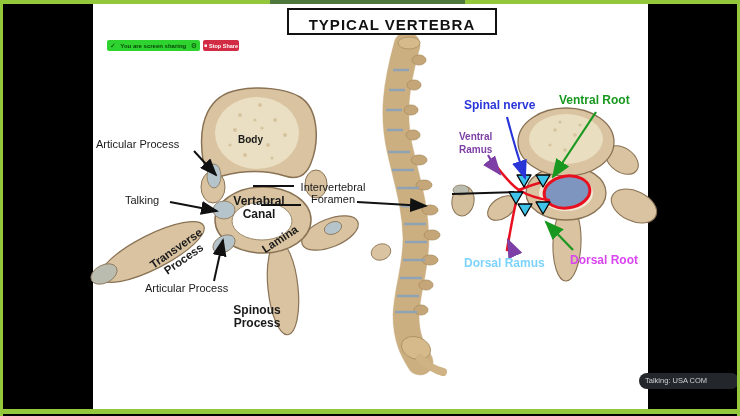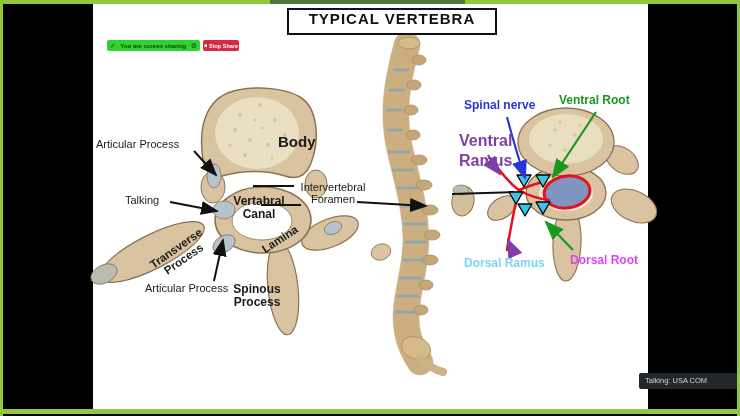--- a/index.html
+++ b/index.html
@@ -8,40 +8,40 @@
   .edge{position:absolute;background:#93c83d;}
   .edge.top{left:0;top:0;width:740px;height:4px;}
   .edge.left{left:0;top:0;width:3px;height:416px;}
   .edge.right{left:737px;top:0;width:3px;height:416px;}
   .edge.bottom{left:0;top:409px;width:740px;height:5px;}
   .accent{position:absolute;left:270px;top:0;width:195px;height:4px;background:#4d7a3c;}
   .slide{position:absolute;left:93px;top:4px;width:555px;height:405px;background:#fff;}
   svg.art{position:absolute;left:0;top:0;width:740px;height:416px;}
 
   .title-box{position:absolute;left:287px;top:8px;width:206px;height:23px;border:2.5px solid #111;
-             background:#fff;display:flex;align-items:flex-start;justify-content:center;}
+             background:#fff;display:flex;align-items:flex-end;justify-content:center;}
   .title-box span{font-weight:bold;font-size:15px;letter-spacing:1px;color:#111;}
 
   .lbl{position:absolute;color:#1a1a1a;font-size:11px;line-height:1.12;white-space:nowrap;}
   .lbl.b{font-weight:bold;font-size:12px;}
   .lbl.c{text-align:center;}
   .lbl.rot{transform-origin:center center;}
 
   .toolbar{position:absolute;left:107px;top:40px;height:11px;display:flex;gap:3px;}
   .pill{width:93px;height:11px;background:#2fd32f;border-radius:2px;display:flex;align-items:center;
         justify-content:space-between;padding:0 3px;box-sizing:border-box;}
   .pill .txt{font-size:6px;font-weight:bold;color:#073f07;}
   .pill .ic{font-size:7px;color:#073f07;line-height:1;}
   .stopbtn{width:36px;height:11px;background:#d22b44;border-radius:2px;border:none;display:flex;
            align-items:center;justify-content:center;gap:2px;padding:0;cursor:pointer;}
   .stopbtn .sq{font-size:5px;color:#fff;line-height:1;}
   .stopbtn .txt{font-size:5.5px;font-weight:bold;color:#fff;white-space:nowrap;}
 
   .talking{position:absolute;left:639px;top:373px;width:100px;height:16px;background:#23272b;
-           border-radius:2px;color:#cfd4d9;font-size:7.5px;line-height:16px;padding-left:6px;
+           border-radius:8px;color:#cfd4d9;font-size:7.5px;line-height:16px;padding-left:6px;
            box-sizing:border-box;}
 </style>
 </head>
 <body>
 
 <div class="stage">
 
   <div class="slide"></div>
 
   <svg class="art" viewBox="0 0 740 416">
@@ -194,44 +194,44 @@
       <span class="txt">You are screen sharing</span>
       <span class="ic">⚙</span>
     </div>
     <button class="stopbtn">
       <span class="sq">■</span>
       <span class="txt">Stop Share</span>
     </button>
   </div>
 
   <div class="lbl" style="left:96px;top:138px;">Articular Process</div>
-  <div class="lbl b" style="left:238px;top:134px;font-size:15px;margin-left:40px;">Body</div>
+  <div class="lbl b" style="left:238px;top:134px;font-size:10px;">Body</div>
   <div class="lbl" style="left:125px;top:194px;">Talking</div>
   <div class="lbl b c" style="left:228px;top:195px;width:62px;">
     <div>Vertabral</div>
     <div>Canal</div>
   </div>
   <div class="lbl c" style="left:292px;top:181px;width:82px;">
     <div>Intervertebral</div>
     <div>Foramen</div>
   </div>
   <div class="lbl b c rot" style="left:140px;top:241px;width:80px;transform:rotate(-35deg);font-size:11.5px;">
     <div>Transverse</div>
     <div>Process</div>
   </div>
   <div class="lbl b rot" style="left:260px;top:233px;transform:rotate(-33deg);font-size:11.5px;">Lamina</div>
   <div class="lbl" style="left:145px;top:282px;">Articular Process</div>
-  <div class="lbl b c" style="left:228px;top:283px;width:58px;">
+  <div class="lbl b c" style="left:228px;top:304px;width:58px;">
     <div>Spinous</div>
     <div>Process</div>
   </div>
 
   <div class="lbl b" style="left:464px;top:99px;color:#2a35d8;">Spinal nerve</div>
   <div class="lbl b" style="left:559px;top:94px;color:#18981f;">Ventral Root</div>
-  <div class="lbl b" style="left:459px;top:131px;color:#7d3fa5;font-size:16px;line-height:1.25;">
+  <div class="lbl b" style="left:459px;top:131px;color:#7d3fa5;font-size:10px;line-height:1.25;">
     <div>Ventral</div>
     <div>Ramus</div>
   </div>
   <div class="lbl b" style="left:464px;top:257px;color:#7dd3fc;">Dorsal Ramus</div>
   <div class="lbl b" style="left:570px;top:254px;color:#d946ef;">Dorsal Root</div>
 
   <div class="talking">
     <span>Talking: USA COM</span>
   </div>
 

